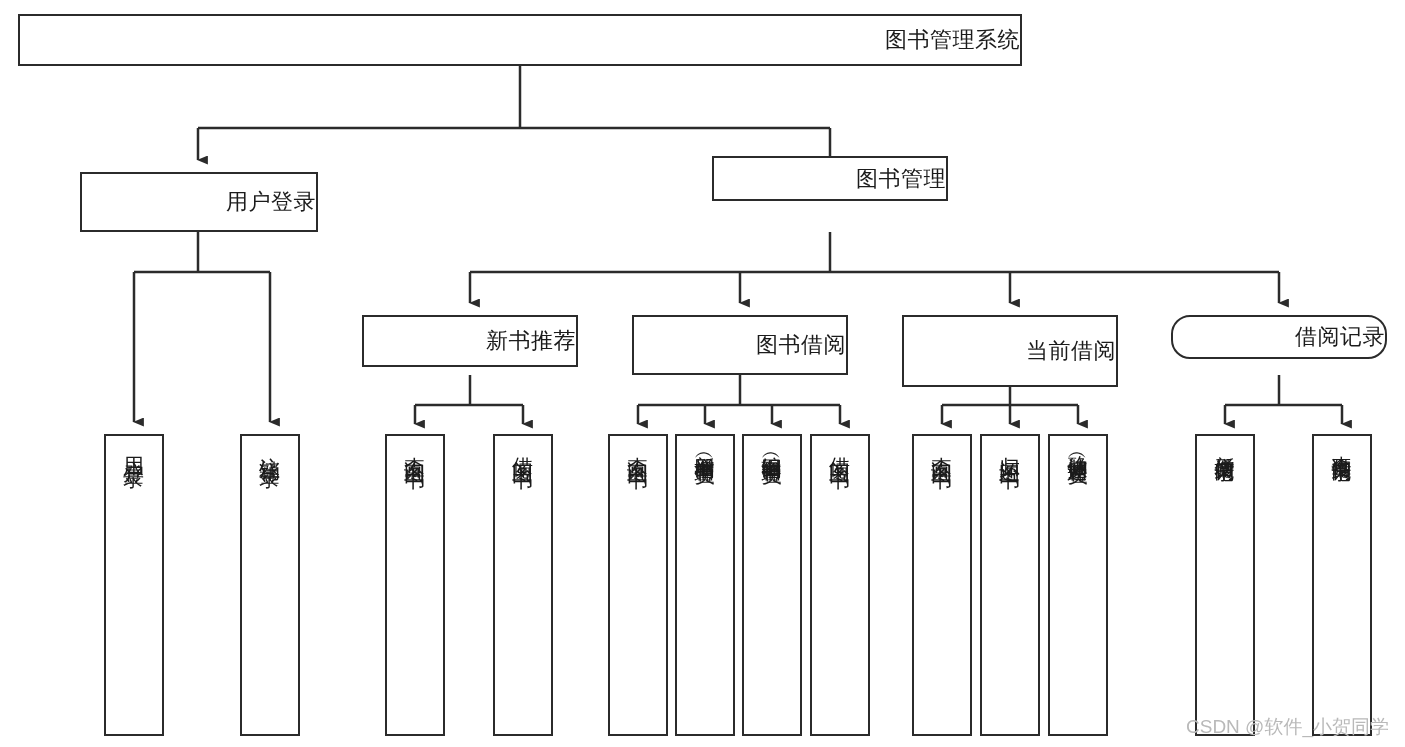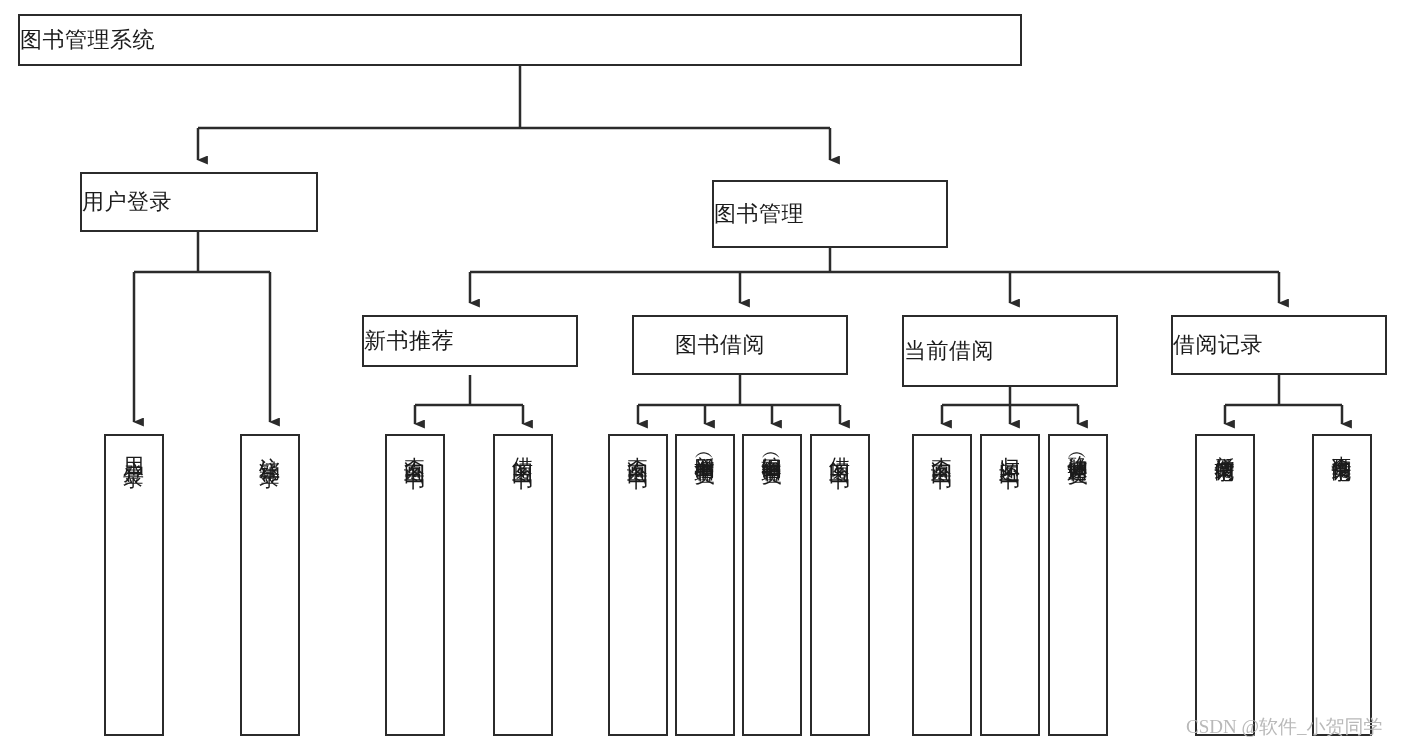--- a/index.html
+++ b/index.html
@@ -26,21 +26,21 @@
     height: 747px;
   }
   .node {
     position: absolute;
     box-sizing: border-box;
     border: 2.5px solid #2b2b2b;
     background: #ffffff;
     color: #1b1b1b;
     display: flex;
     align-items: center;
-    justify-content: flex-start;
+    justify-content: flex-end;
     z-index: 2;
   }
   .node-label {
     font-size: 22px;
     line-height: 1.25;
     letter-spacing: 0.5px;
     white-space: nowrap;
     color: #1b1b1b;
   }
   
@@ -64,21 +64,21 @@
     letter-spacing: 1.5px;
   }
   #watermark {
     position: absolute;
     left: 1186px;
     top: 714px;
     font-size: 19px;
     color: #b9b9b9;
     white-space: nowrap;
     z-index: 5;
-    font-family: Liberation Serif, serif;
+    font-family: Liberation Sans, sans-serif;
   }
 </style>
 </head>
 <body>
 
 <div id="diagram-root">
 
   <svg id="edges-layer" viewBox="0 0 1405 747" width="1405" height="747" xmlns="http://www.w3.org/2000/svg">
     <defs>
       <marker id="arrow" viewBox="0 0 10 12" refX="5" refY="11" markerWidth="9" markerHeight="11" orient="auto-start-reverse" markerUnits="userSpaceOnUse">
@@ -130,34 +130,34 @@
     </g>
   </svg>
 
   <div class="node" style="left:18px; top:14px; width:1004px; height:52px;">
     <span class="node-label">图书管理系统</span>
   </div>
 
   <div class="node" style="left:80px; top:172px; width:238px; height:60px;">
     <span class="node-label">用户登录</span>
   </div>
-  <div class="node" style="left:712px; top:180px; width:236px; height:68px;">
+  <div class="node" style="left:712px; top:156px; width:236px; height:45px;">
     <span class="node-label">图书管理</span>
   </div>
 
   <div class="node" style="left:362px; top:315px; width:216px; height:52px;">
     <span class="node-label">新书推荐</span>
   </div>
   <div class="node" style="left:632px; top:315px; width:216px; height:60px;padding-left:41px;">
     <span class="node-label">图书借阅</span>
   </div>
   <div class="node" style="left:902px; top:315px; width:216px; height:72px;">
     <span class="node-label">当前借阅</span>
   </div>
-  <div class="node" style="left:1171px; top:315px; width:216px; height:60px;">
+  <div class="node" style="left:1171px; top:315px; width:216px; height:44px;border-radius:19px;">
     <span class="node-label">借阅记录</span>
   </div>
 
   <div class="node leaf" style="left:104px; top:434px; width:60px; height:302px;">
     <span class="node-label">用户登录</span>
   </div>
   <div class="node leaf" style="left:240px; top:434px; width:60px; height:302px;">
     <span class="node-label">注销登录</span>
   </div>
 

